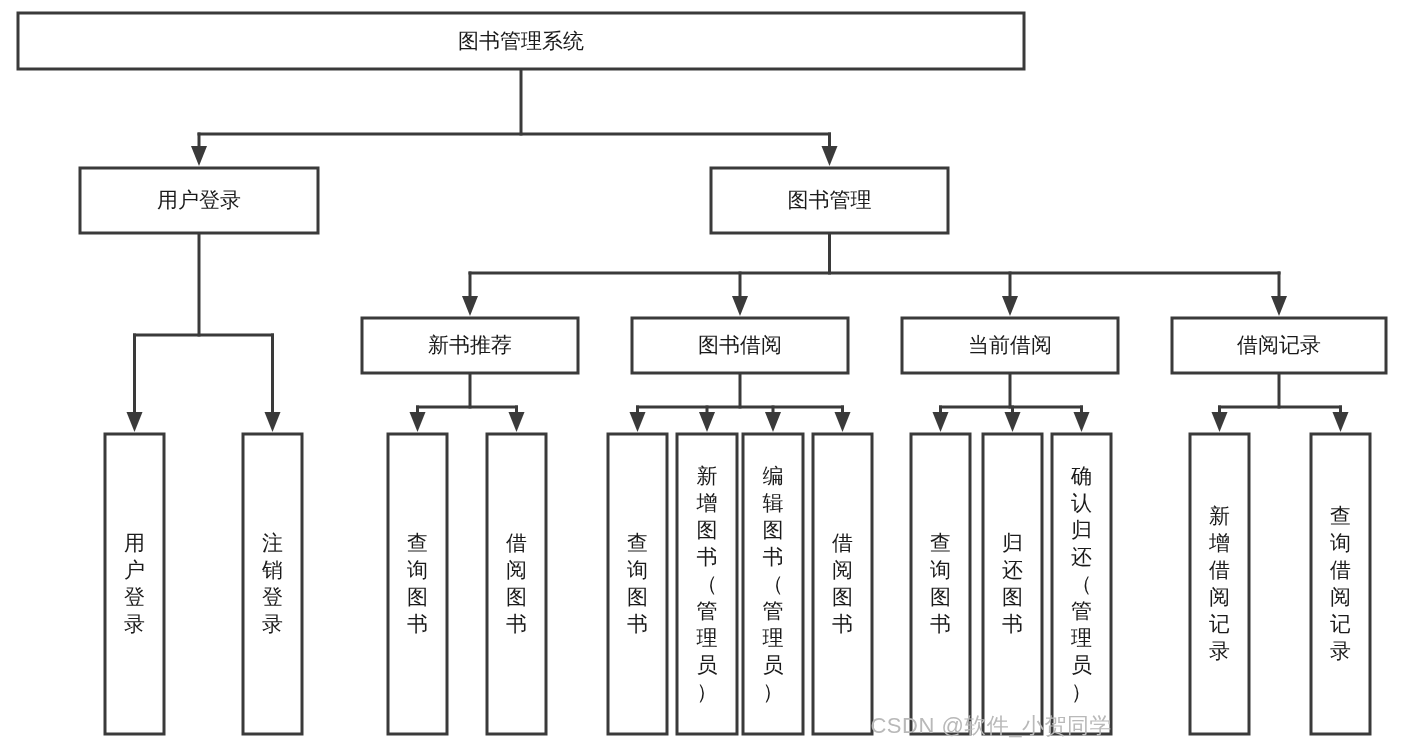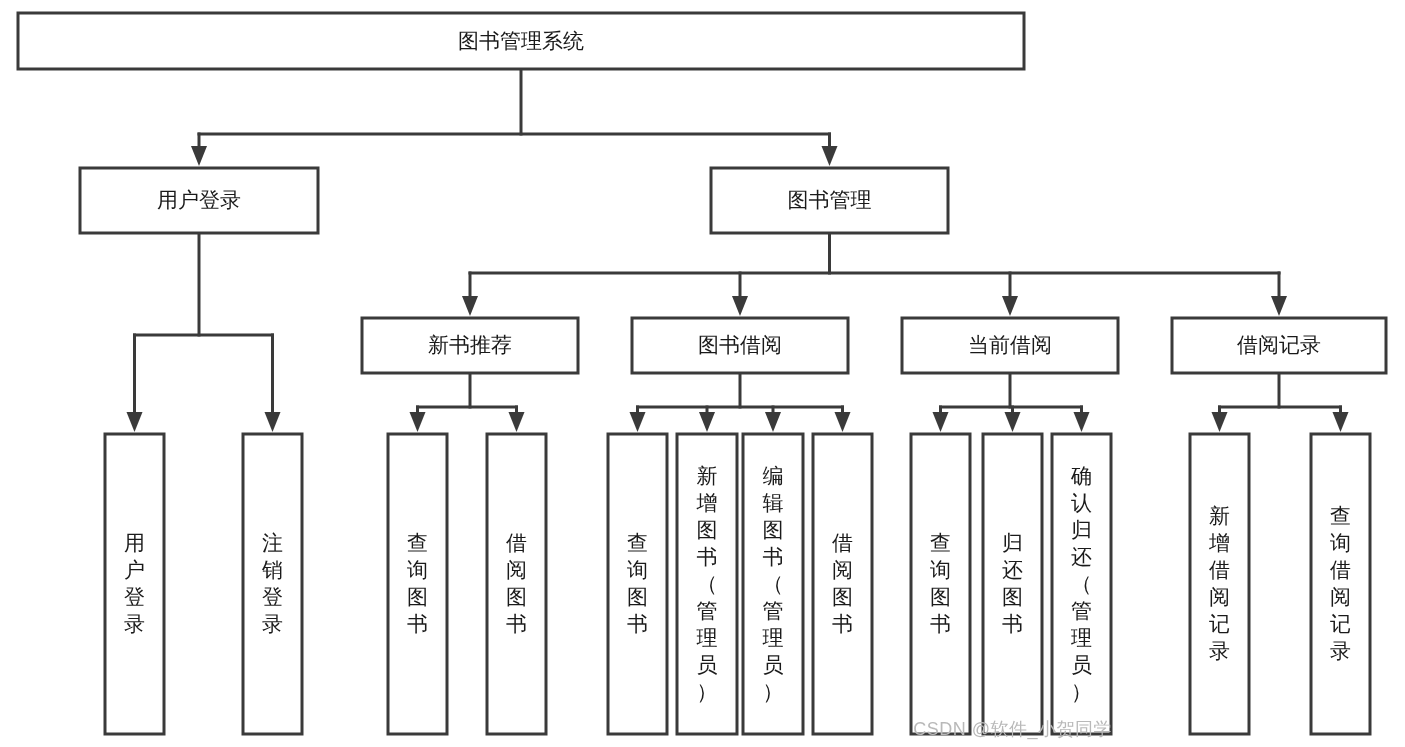--- a/index.html
+++ b/index.html
@@ -53,21 +53,21 @@
   }
   .arrow-head {
     fill: #3a3a3a;
     stroke: none;
   }
   .watermark {
     position: absolute;
     right: 8px;
     bottom: 6px;
     font-family: "Liberation Sans", sans-serif;
-    font-size: 18px;
+    font-size: 22px;
     color: #b9b9b9;
     white-space: nowrap;
     letter-spacing: 0.5px;
     pointer-events: none;
   }
 </style>
 </head>
 <body>
 
 <div id="diagram-root">

